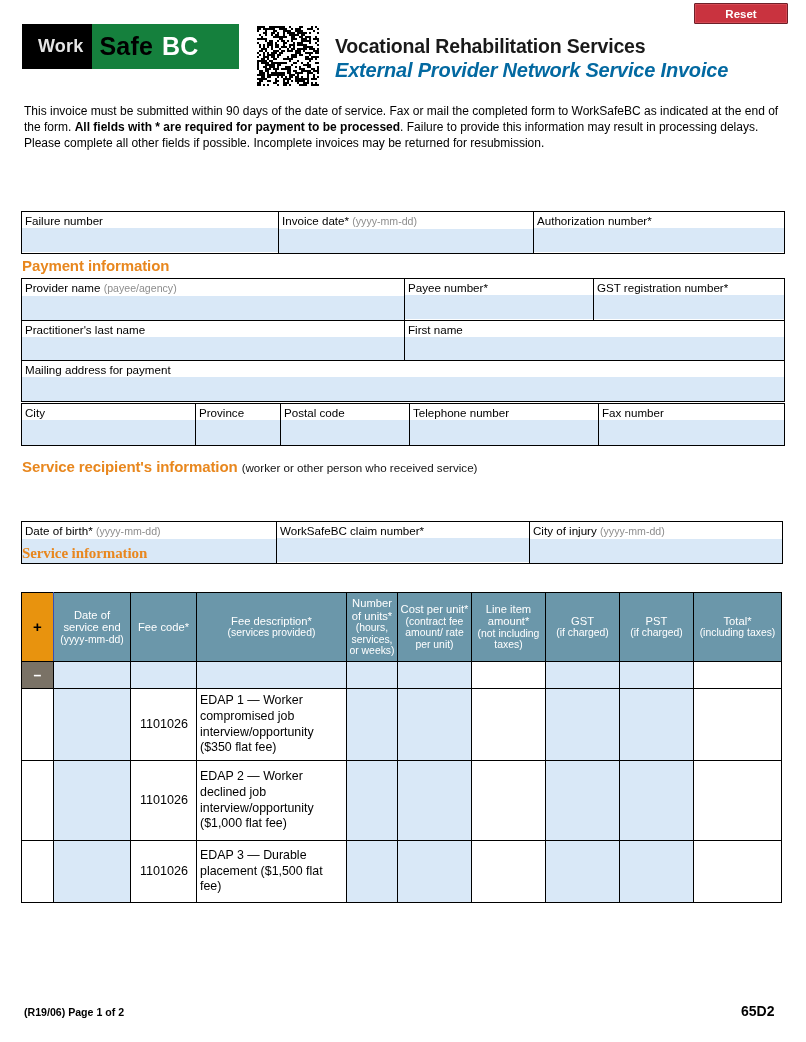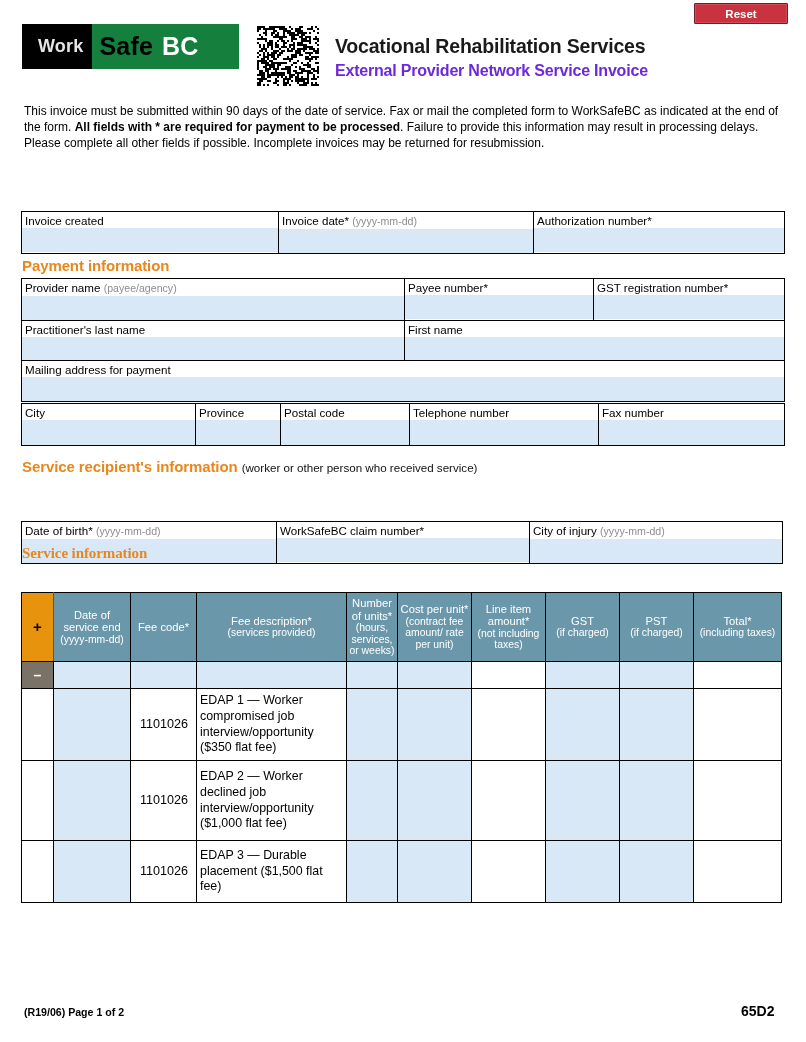--- a/index.html
+++ b/index.html
@@ -44,22 +44,22 @@
   .logo-bc{color:#fff;}
 
   .barcode{position:absolute;left:235px;top:2px;width:62px;height:60px;}
 
   .titles{position:absolute;left:313px;top:-2px;margin-top:12px;}
   .title1{
     font-size:19.5px;font-weight:bold;color:#1a1a1a;letter-spacing:-0.2px;
     line-height:24px;white-space:nowrap;
   }
   .title2{
-    font-size:16px;font-weight:bold;color:#6d28d9;letter-spacing:-0.2px;
-    line-height:25px;white-space:nowrap;
+    font-size:20px;font-weight:bold;color:#0369a1;letter-spacing:-0.2px;
+    line-height:25px;white-space:nowrap;font-style:italic;
   }
 
   
   .intro{position:absolute;left:24px;top:103px;width:760px;font-size:12px;line-height:16.2px;}
   .intro p{margin:0 0 9px 0;}
   .intro b{font-weight:bold;}
 
   
   .sect-h{
     font-size:15px;font-weight:bold;color:#E8871E;
@@ -647,21 +647,21 @@
   </div>
 
   <div class="intro">
     <p><span>This invoice must be submitted within 90 days of the date of service. Fax or mail the  completed form to WorkSafeBC as indicated at the end of the form. </span><b>All fields with * are required for payment to be processed</b><span>. Failure to provide this information may result in processing delays. Please complete all other fields if possible. Incomplete invoices may be returned for resubmission.</span></p>
   </div>
 
   <table class="form" id="tbl-invoice">
     <tbody>
         <tr>
       <td style="width:256px">
-        <div class="lbl">Invoice created</div>
+        <div class="lbl">Failure number</div>
         <div class="fill" style="height:24px"></div>
       </td>
       <td style="width:254px">
         <div class="lbl"><span>Invoice date*</span> <span class="hint">(yyyy-mm-dd)</span></div>
         <div class="fill" style="height:24px"></div>
       </td>
       <td style="width:250px">
         <div class="lbl">Authorization number*</div>
         <div class="fill" style="height:24px"></div>
       </td>

